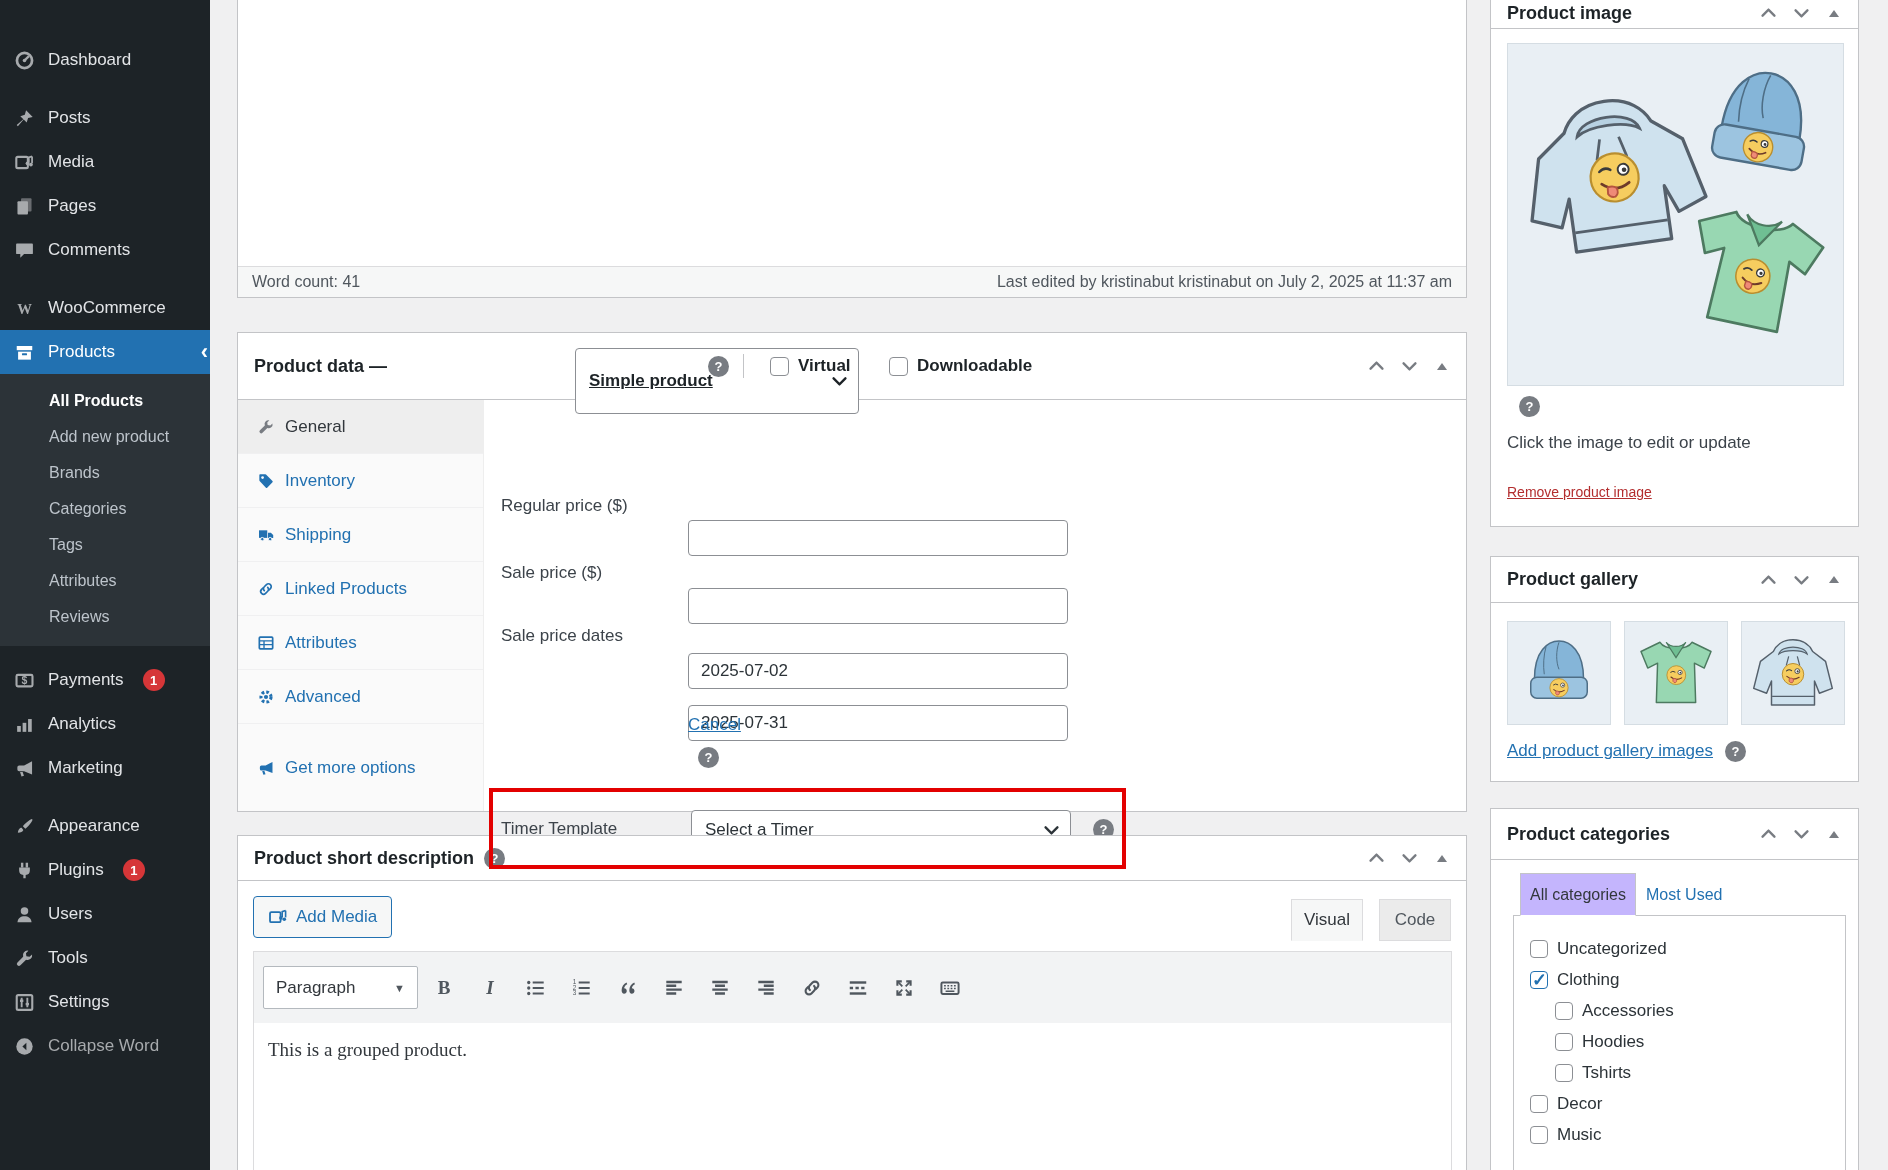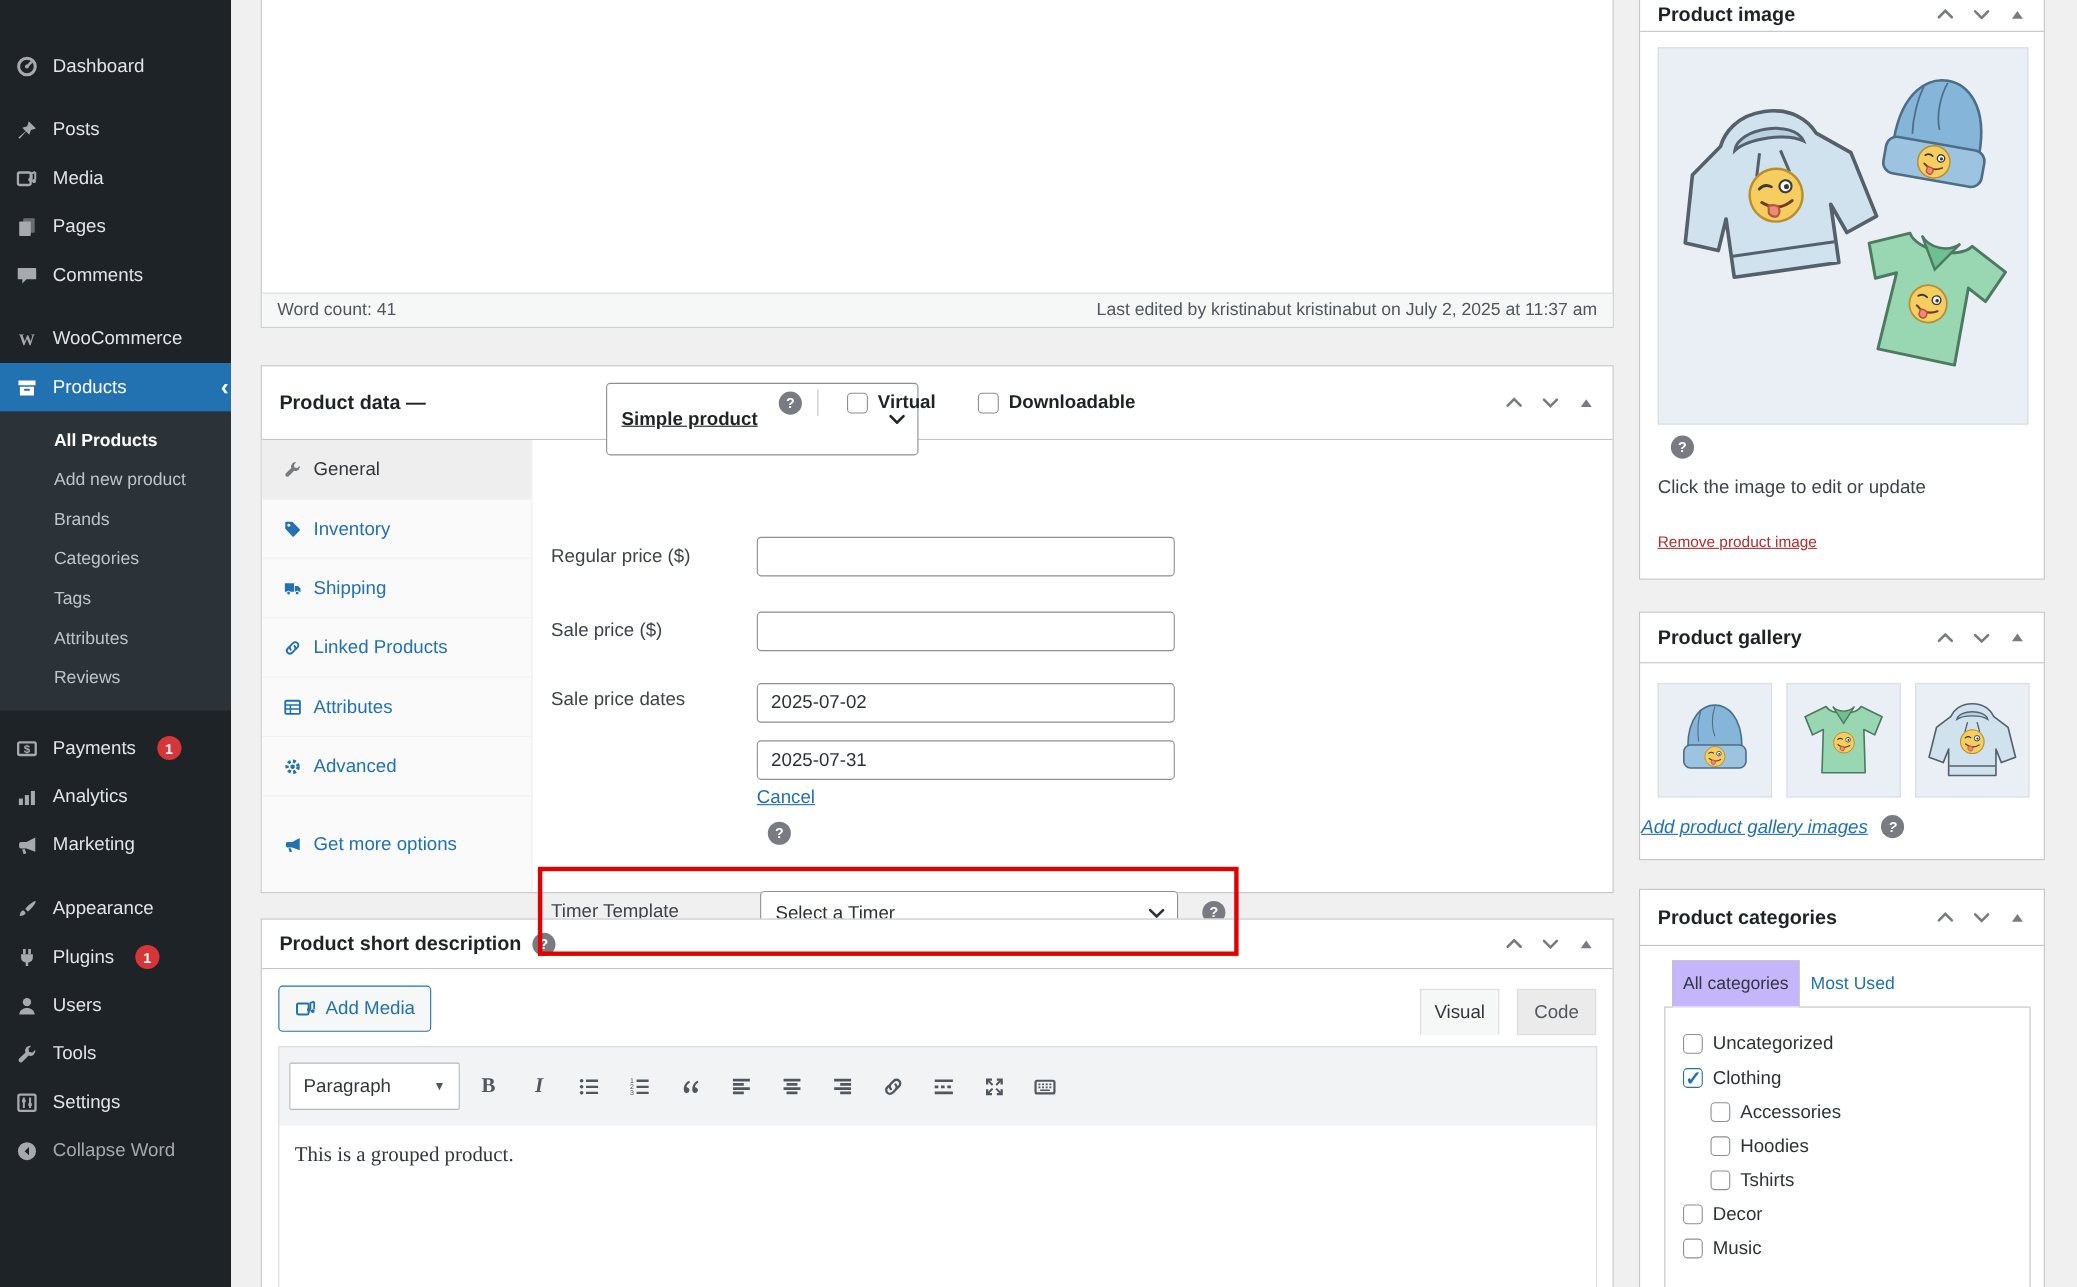--- a/index.html
+++ b/index.html
@@ -29,41 +29,41 @@
   .hbtn { width:16px; height:16px; display:flex; align-items:center; justify-content:center; cursor:pointer; color:#787c82; }
   .help { display:inline-flex; width:21px; height:21px; border-radius:50%; background:#787c82; color:#fff; font-size:13px; font-weight:700; align-items:center; justify-content:center; flex:0 0 21px; }
 
   
   #panel-desc { left:237px; top:-60px; width:1230px; height:358px; }
   .statusbar { position:absolute; left:0; right:0; bottom:0; height:31px; background:#f6f7f7; border-top:1px solid #dcdcde; display:flex; align-items:center; padding:0 14px; font-size:16px; color:#50575e; }
   .statusbar .right { margin-left:auto; }
 
   
   #panel-pdata { left:237px; top:332px; width:1230px; height:480px; }
-  #panel-pdata .phead { height:67px; }
+  #panel-pdata .phead { height:67px;gap:24px; }
   .type-select { position:absolute; left:164px; top:15px; width:284px; height:38px;text-decoration:underline; }
   .sel { position:relative; display:flex; align-items:center; border:1px solid #8c8f94; border-radius:4px; background:#fff; padding:0 34px 0 13px; font-size:17px; font-weight:700; color:#1d2327; height:100%; cursor:pointer; }
   .sel.normal { font-weight:400; color:#2c3338; }
   .sel .chev { position:absolute; right:11px; top:50%; transform:translateY(-50%); }
   .vline { width:1px; height:24px; background:#c3c4c7; }
   .cb { width:19px; height:19px; border:1.5px solid #8c8f94; border-radius:4px; background:#fff; display:inline-block; flex:0 0 19px; cursor:pointer; position:relative; }
   .cb.checked { border-color:#2271b1; }
   .cb.checked::after { content:"\2713"; position:absolute; left:1px; top:-3px; font-size:18px; font-weight:700; color:#2271b1; }
   .hcheck { display:flex; align-items:center; gap:9px; font-size:17px; font-weight:700; color:#1d2327; }
 
   .pd-body { position:absolute; top:67px; left:0; right:0; bottom:0; }
   .tabcol { position:absolute; left:0; top:0; bottom:0; width:246px; background:#fafafa; border-right:1px solid #eee; }
   .ptab { display:flex; align-items:center; gap:10px; height:54px; padding-left:19px; font-size:17px; color:#2271b1; border-bottom:1px solid #f0f0f1; cursor:pointer; }
   .ptab .ic { width:18px; height:18px; color:#2271b1; display:flex; }
   .ptab.active { background:#eee; color:#32373c; }
   .ptab.active .ic { color:#787c82; }
   .ptab.tall { height:88px; border-bottom:none; }
 
   .flabel { position:absolute; font-size:17px; color:#3c434a; transform:translateY(-50%); }
-  .finput { position:absolute; width:380px; height:36px; border:1px solid #8c8f94; border-radius:4px; font-size:17px; color:#2c3338; padding:16px 12px; font-family:"Liberation Sans",sans-serif; background:#fff; }
+  .finput { position:absolute; width:380px; height:36px; border:1px solid #8c8f94; border-radius:4px; font-size:17px; color:#2c3338; padding:16px 12px; font-family:"Liberation Sans",sans-serif; background:#fff;margin-top:32px; }
   .link { color:#2271b1; text-decoration:underline; cursor:pointer; font-size:17px; }
   .redbox { position:absolute; left:251px; top:388px; width:637px; height:81px; border:4px solid #e30000; pointer-events:none; z-index:5; }
 
   
   #panel-sdesc { left:237px; top:835px; width:1230px; height:336px; border-bottom:none; }
   #panel-sdesc .phead { height:45px; gap:10px; }
   .add-media { position:absolute; left:15px; top:60px; height:42px; display:inline-flex; align-items:center; gap:8px; border:1px solid #2271b1; color:#2271b1; background:#f6f7f7; border-radius:4px; padding:0 14px; font-size:17px; cursor:pointer; }
   .ed-tabs { position:absolute; top:63px; height:42px; display:flex; }
   .edtab { width:72px; display:flex; align-items:center; justify-content:center; font-size:17px; color:#50575e; border:1px solid #dcdcde; cursor:pointer; }
   .edtab.visual { background:#f6f7f7; border-bottom-color:#f6f7f7; color:#32373c; }
@@ -82,21 +82,21 @@
   .pimg-box { position:absolute; left:16px; top:60px; width:337px; height:343px; background:#e9eff4; border:1px solid #d5dde3; cursor:pointer; }
   .pimg-box svg { width:100%; height:100%; }
   .img-help { position:absolute; left:28px; top:413px; }
   .img-hint { position:absolute; left:16px; top:450px; font-size:17px; color:#3c434a; }
   .red-link { position:absolute; left:16px; top:501px; font-size:14px; color:#b32d2e; text-decoration:underline; cursor:pointer; }
 
   #panel-pgal { left:1490px; top:556px; width:369px; height:226px; }
   .thumbs { position:absolute; left:16px; top:64px; display:flex; gap:13px; }
   .thumb { width:104px; height:104px; background:#e9eff4; border:1px solid #d5dde3; display:flex; align-items:center; justify-content:center; cursor:pointer; }
   .thumb svg { width:86px; height:86px; }
-  .gal-add { position:absolute; left:1px; top:184px; display:flex; align-items:center; gap:12px;font-style:italic; }
+  .gal-add { position:absolute; left:16px; top:184px; display:flex; align-items:flex-start; gap:12px; }
 
   #panel-pcat { left:1490px; top:808px; width:369px; height:363px; border-bottom:none; }
   #panel-pcat .phead { height:51px; }
   .cat-tab { position:absolute; left:29px; top:64px; width:116px; height:43px; background:#c4b5fd; border:1px solid #c3c4c7; border-bottom:1px solid #fff; display:flex; align-items:center; justify-content:center; font-size:16px; color:#32373c; z-index:2; cursor:pointer; }
   .cat-tab2 { position:absolute; left:155px; top:64px; height:43px; display:flex; align-items:center; font-size:16px; color:#2271b1; cursor:pointer; }
   .cat-box { position:absolute; left:22px; top:106px; width:333px; height:266px; border:1px solid #c3c4c7; background:#fff; padding:17px 0 0 16px; overflow:hidden; }
   .cat-row { display:flex; align-items:center; gap:9px; height:31px; font-size:17px; color:#2c3338; }
   .cat-row.indent { padding-left:25px; }
   .cat-row .cb { width:18px; height:18px; flex:0 0 18px; }
 

